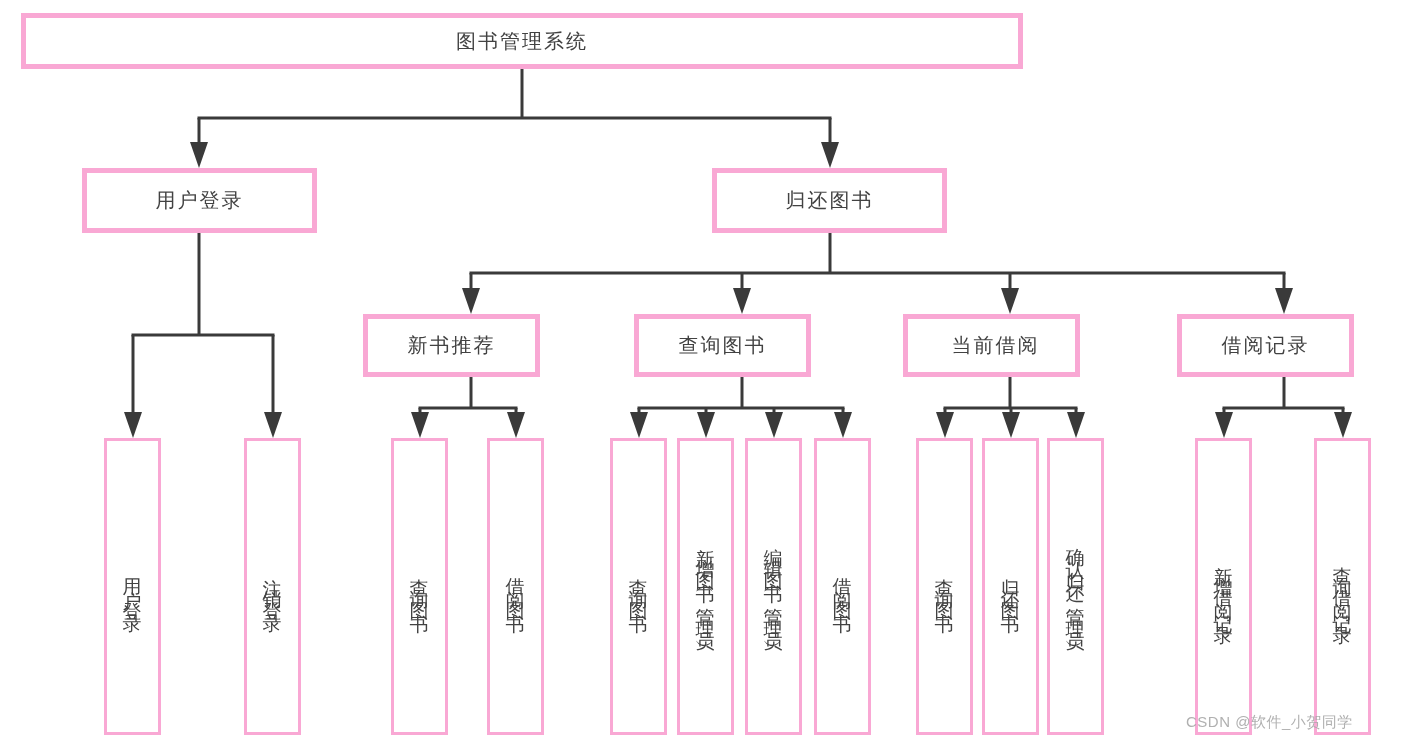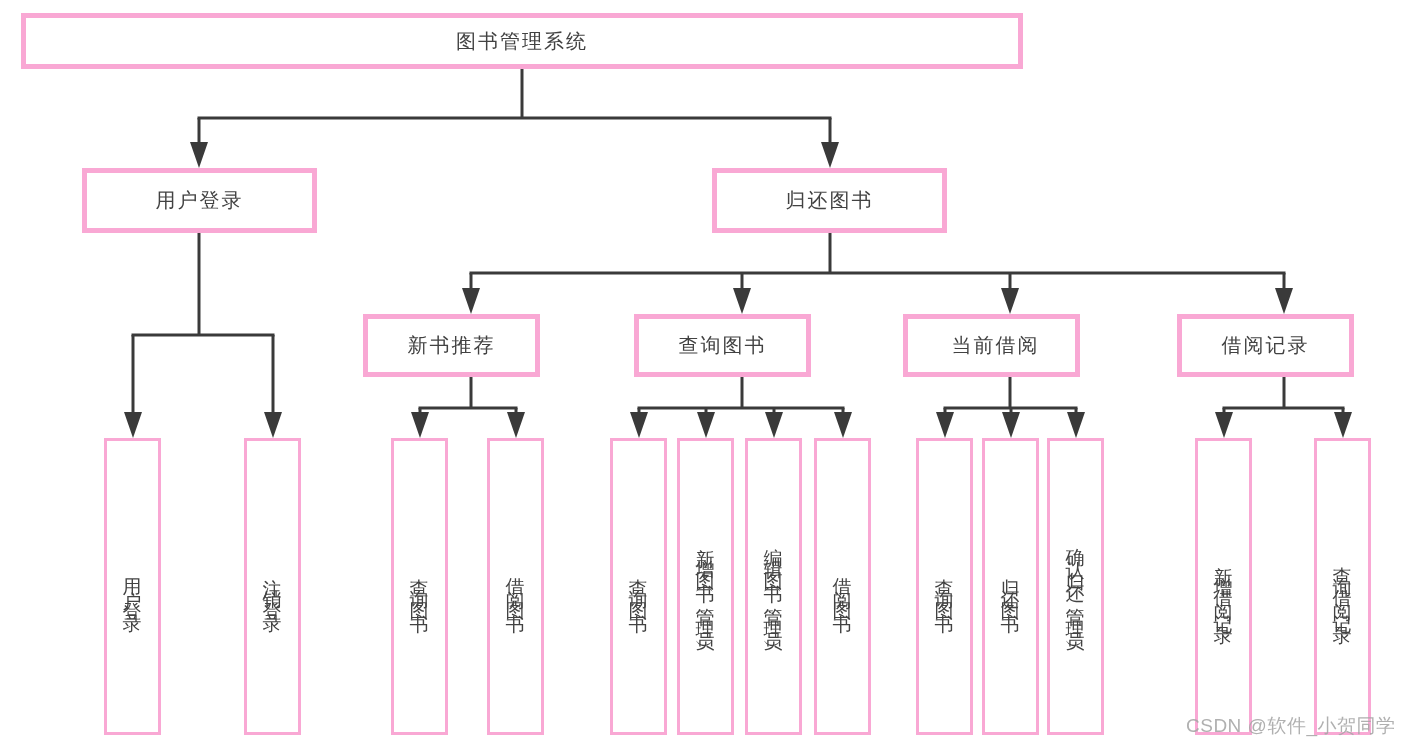--- a/index.html
+++ b/index.html
@@ -16,21 +16,21 @@
   .h-node { font-size:20px; letter-spacing:2px; }
   .root  { left:21px;  top:13px;  width:1002px; height:56px; }
   .lvl2  { top:168px; width:235px; height:65px; }
   .lvl3  { top:314px; width:177px; height:63px; }
   .leaf  { top:438px; width:57px;  height:297px; border-width:3px; }
   .leaf span {
     writing-mode:vertical-rl; text-orientation:mixed;
     font-size:19px; letter-spacing:12px; line-height:1; white-space:nowrap;
   }
   .watermark {
-    position:absolute; left:1186px; top:713px; font-size:19px;
+    position:absolute; left:1186px; top:713px; font-size:15px;
     color:#a8a8a8; opacity:0.9; letter-spacing:0.5px; z-index:5;
     font-family:"Liberation Sans","DejaVu Sans",sans-serif;
   }
 </style>
 </head>
 <body>
 
 <div class="canvas">
 
   <svg class="connectors" width="1405" height="747" viewBox="0 0 1405 747" xmlns="http://www.w3.org/2000/svg">

